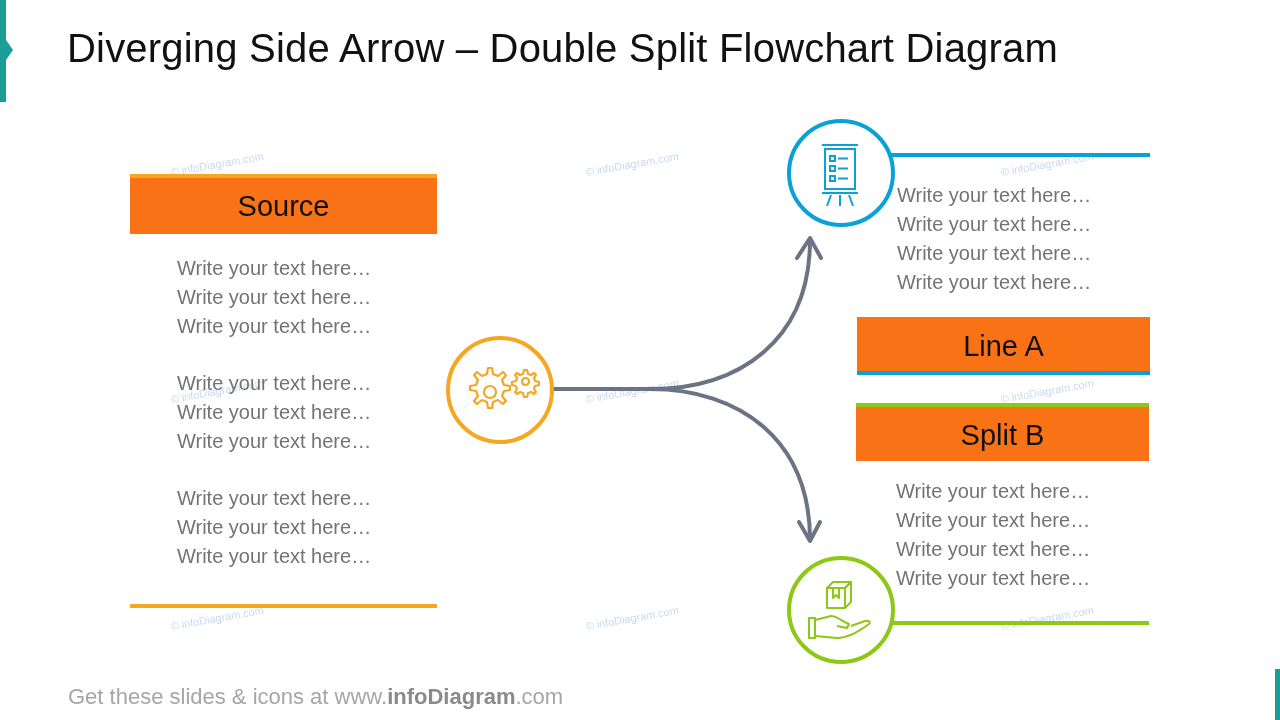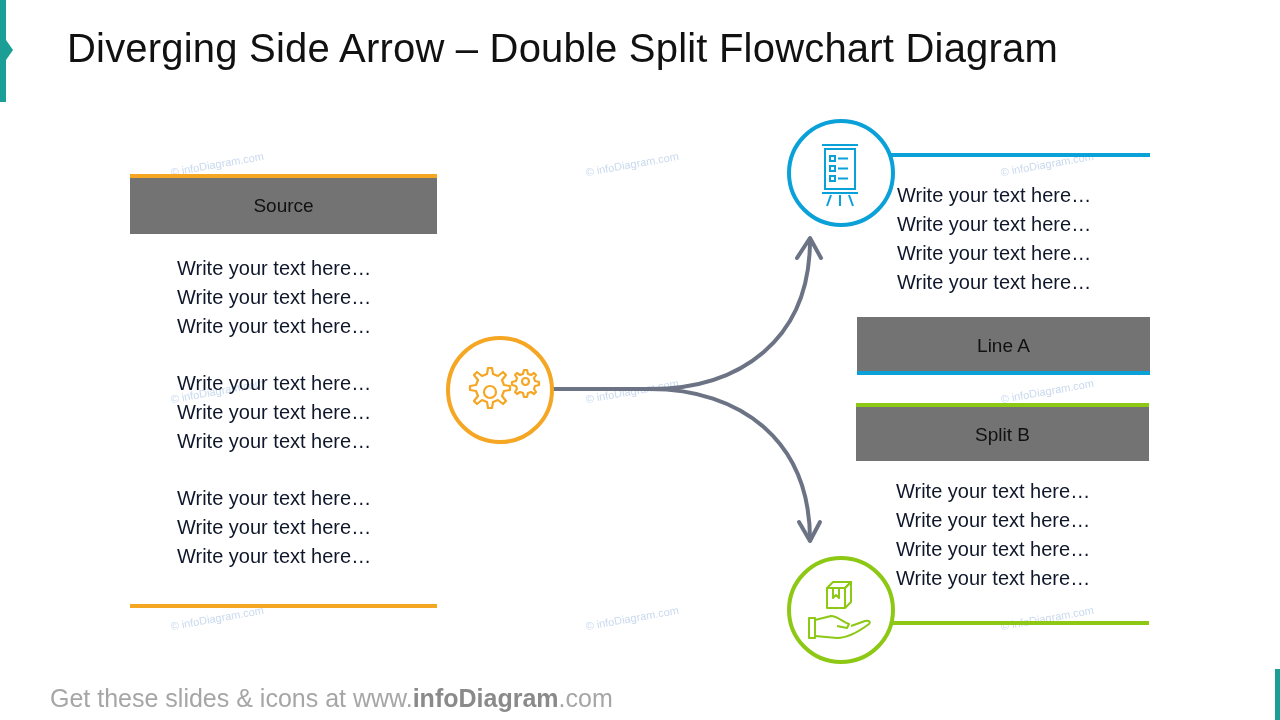--- a/index.html
+++ b/index.html
@@ -4,25 +4,25 @@
 <style>
   html, body { margin:0; padding:0; }
   body { width:1280px; height:720px; position:relative; background:#ffffff; overflow:hidden;
          font-family:"Liberation Sans", "DejaVu Sans", sans-serif; color:#111; }
   .abs { position:absolute; }
   .title { left:67px; top:26px; font-size:40px; color:#111; white-space:nowrap; letter-spacing:0.2px; }
   .accent-left { left:0; top:0; width:6px; height:102px; background:#1a9e96; }
   .accent-arrow { left:6px; top:40px; width:0; height:0; border-top:10px solid transparent; border-bottom:10px solid transparent; border-left:7px solid #1a9e96; }
   .accent-right { left:1275px; top:669px; width:5px; height:51px; background:#1a9e96; }
   .bar { height:4px; }
-  .hdr { background:#737373; font-size:19px; text-align:center; color:#111; }
-  .lines { font-size:20px; line-height:29px; color:#0f172a; white-space:nowrap; }
+  .hdr { background:#f97316; font-size:29px; text-align:center; color:#111; }
+  .lines { font-size:20px; line-height:29px; color:#737373; white-space:nowrap; }
   .circle { border-radius:50%; box-sizing:border-box; background:#fff; }
   .wm { font-size:11px; color:#c9d9ee; transform:rotate(-10deg); white-space:nowrap; }
-  .footer { left:50px; top:684px; font-size:25px; color:#a6a6a6; white-space:nowrap; }
+  .footer { left:68px; top:684px; font-size:22px; color:#a6a6a6; white-space:nowrap; }
   .footer b { color:#8a8a8a; }
 </style>
 </head>
 <body>
 
 <div class="abs accent-left"></div>
 <div class="abs accent-arrow"></div>
 <div class="abs accent-right"></div>
 
 <div class="abs title">Diverging Side Arrow – Double Split Flowchart Diagram</div>

